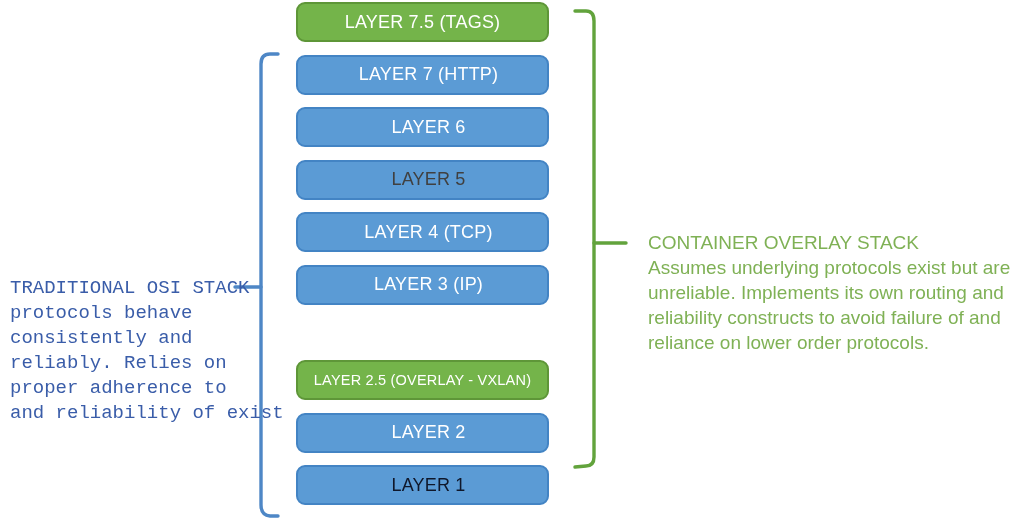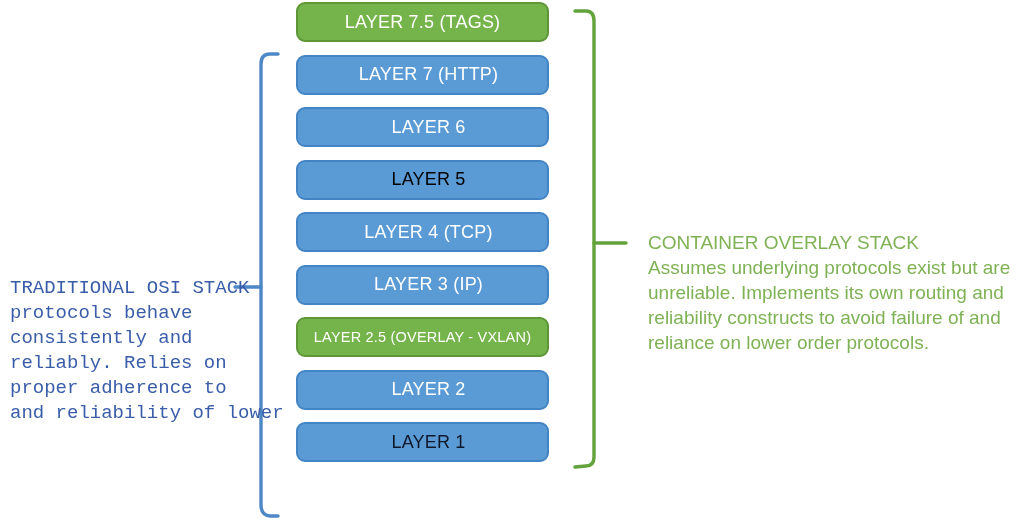--- a/index.html
+++ b/index.html
@@ -42,20 +42,21 @@
     background: var(--osi-fill);
     border: 2px solid var(--osi-border);
     padding-left: 12px;
   }
   .layer--overlay {
     background: var(--overlay-fill);
     border: 2px solid var(--overlay-border);
   }
   .layer--small {
     font-size: 14.5px;
+    margin-top: 43px;
   }
 
   
   .bracket {
     position: absolute;
     pointer-events: none;
   }
   .bracket path {
     fill: none;
     stroke-width: 3.4;
@@ -97,21 +98,21 @@
       <div class="layer-box layer--overlay">
       <span class="layer-label" style="color: rgb(255, 255, 255);">LAYER 7.5 (TAGS)</span>
     </div>
       <div class="layer-box layer--osi">
       <span class="layer-label" style="color: rgb(255, 255, 255);">LAYER 7 (HTTP)</span>
     </div>
       <div class="layer-box layer--osi">
       <span class="layer-label" style="color: rgb(255, 255, 255); text-align: center;">LAYER 6</span>
     </div>
       <div class="layer-box layer--osi">
-      <span class="layer-label" style="color: #000000;">LAYER 5</span>
+      <span class="layer-label" style="color: #404040;">LAYER 5</span>
     </div>
       <div class="layer-box layer--osi">
       <span class="layer-label" style="color: rgb(255, 255, 255);">LAYER 4 (TCP)</span>
     </div>
       <div class="layer-box layer--osi">
       <span class="layer-label" style="color: rgb(255, 255, 255);">LAYER 3 (IP)</span>
     </div>
       <div class="layer-box layer--overlay layer--small">
       <span class="layer-label" style="color: rgb(255, 255, 255);">LAYER 2.5 (OVERLAY - VXLAN)</span>
     </div>
@@ -132,21 +133,21 @@
     <path d="M 5 5 L 16 5 Q 24 5 24 15 L 24 451 Q 24 460 16 460 L 5 461"></path>
     <path d="M 24 237 L 56 237"></path>
   </svg>
 
   <div class="annotation annotation--left">
     <div class="line">TRADITIONAL OSI STACK</div>
     <div class="line">protocols behave</div>
     <div class="line">consistently and</div>
     <div class="line">reliably. Relies on</div>
     <div class="line">proper adherence to</div>
-    <div class="line">and reliability of lower</div>
+    <div class="line">and reliability of exist</div>
   </div>
 
   <div class="annotation annotation--right">
     <div class="line">CONTAINER OVERLAY STACK</div>
     <div class="line">Assumes underlying protocols exist but are</div>
     <div class="line">unreliable. Implements its own routing and</div>
     <div class="line">reliability constructs to avoid failure of and</div>
     <div class="line">reliance on lower order protocols.</div>
   </div>
 

